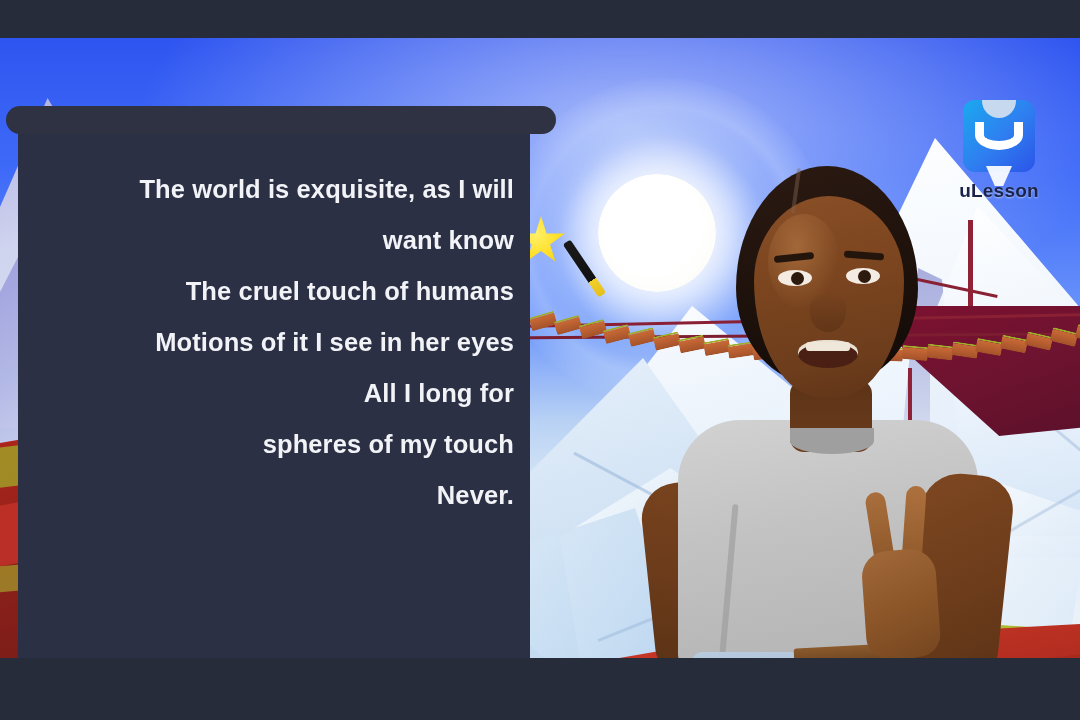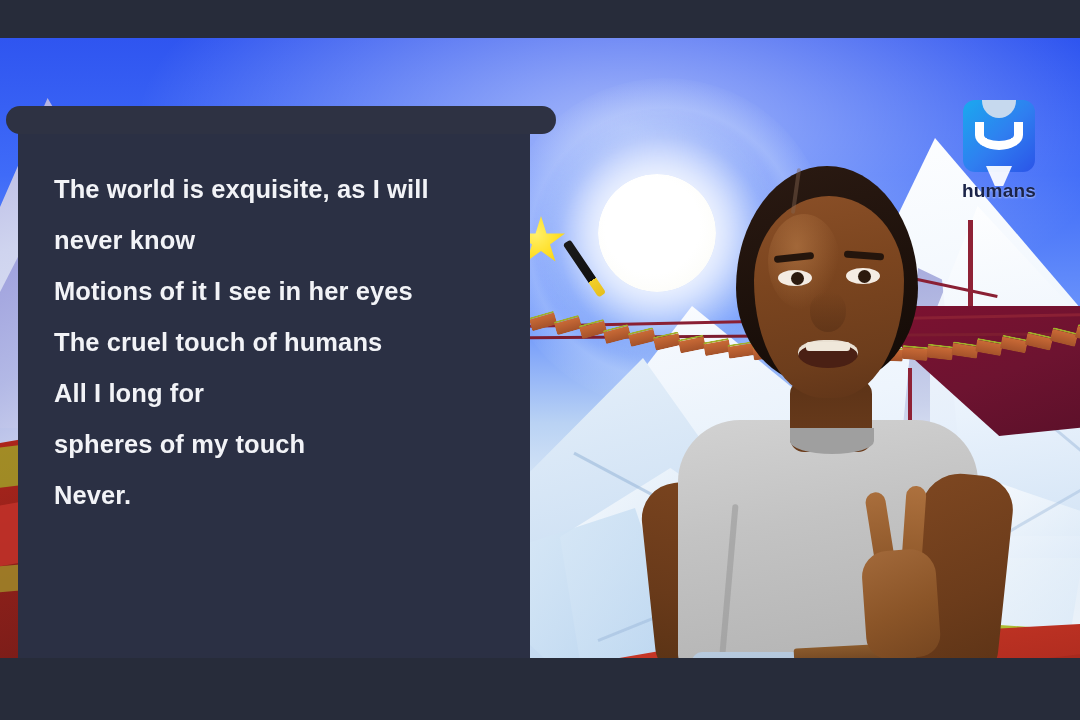--- a/index.html
+++ b/index.html
@@ -487,20 +487,21 @@
     top: 40px;
     width: 460px;
   }
   .poem-line {
     color: #f2f3f7;
     font-size: 25.5px;
     font-weight: bold;
     line-height: 51px;
     letter-spacing: .1px;
     white-space: pre;
+    text-align: right;
   }
   .poem-line.dim { color: #dcdde4; }
 </style>
 </head>
 <body>
 
 <div id="stage">
 
   <div id="video-frame">
 
@@ -608,30 +609,30 @@
         <div class="p-shirt-collar"></div>
       </div>
     </div>
 
     <div id="logo">
       <div class="logo-mark">
         <div class="logo-notch"></div>
         <div class="logo-smile"></div>
       </div>
       <div class="logo-foot"></div>
-      <div class="logo-text">humans</div>
+      <div class="logo-text">uLesson</div>
     </div>
 
     <div id="slide-notch"></div>
     <div id="slide-panel">
       <div id="slide-text">
         <div class="poem-line">The world is exquisite, as I will</div>
-        <div class="poem-line">never know</div>
+        <div class="poem-line">want know</div>
+        <div class="poem-line">The cruel touch of humans</div>
         <div class="poem-line">Motions of it I see in her eyes</div>
-        <div class="poem-line">The cruel touch of humans</div>
         <div class="poem-line">All I long for</div>
         <div class="poem-line">spheres of my touch</div>
         <div class="poem-line">Never.</div>
       </div>
     </div>
 
   </div>
 </div>
 
 </body></html>

